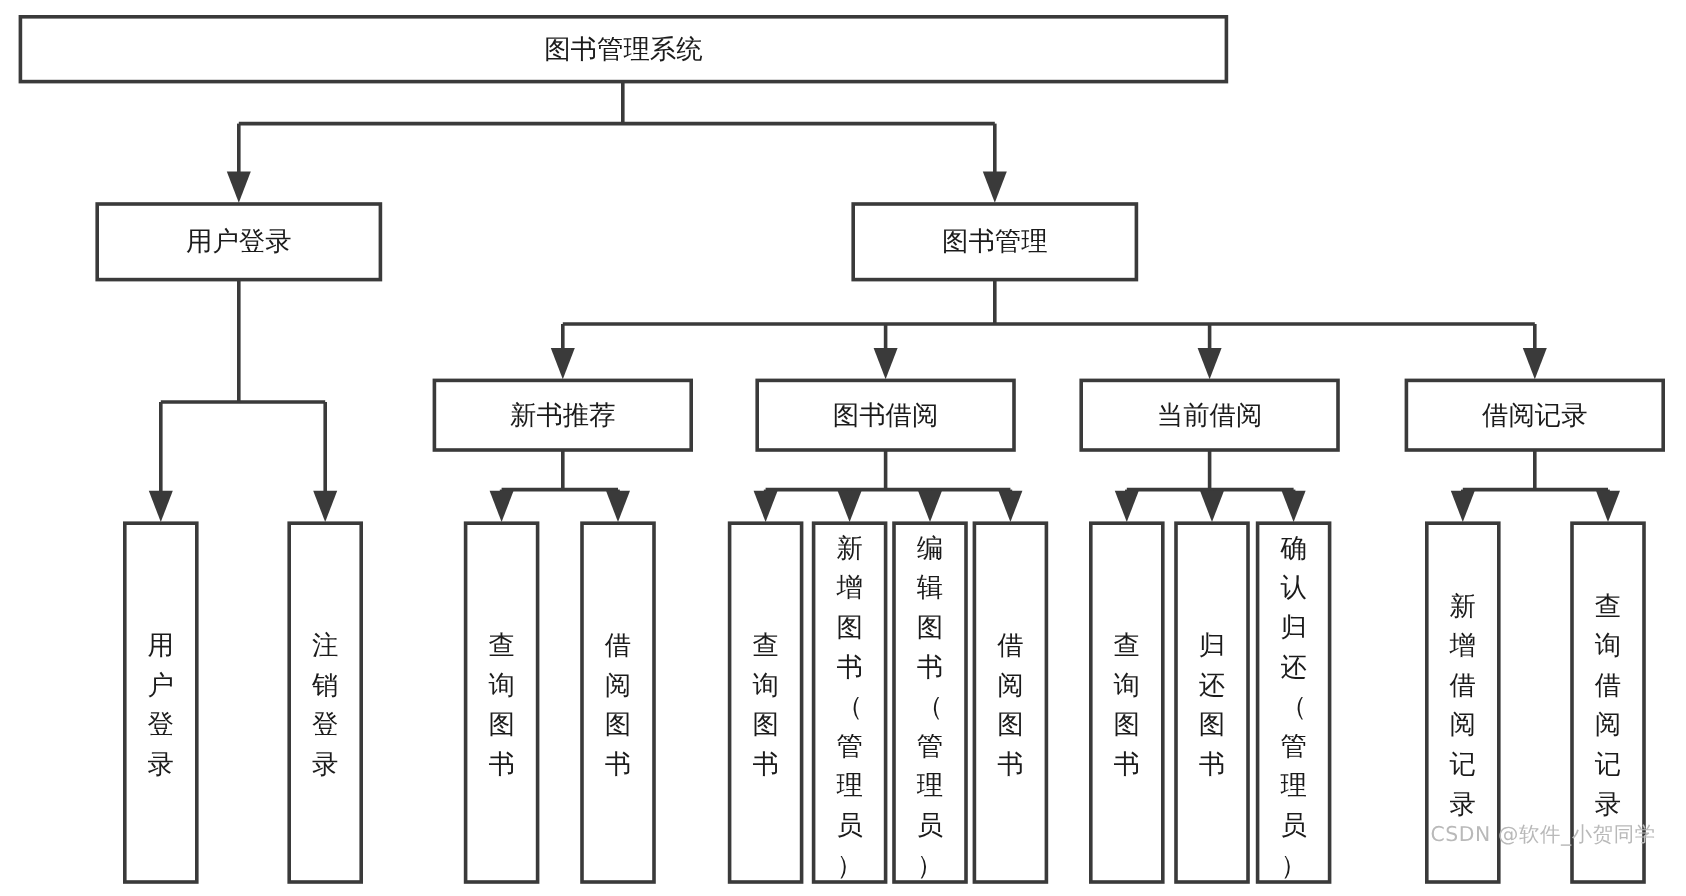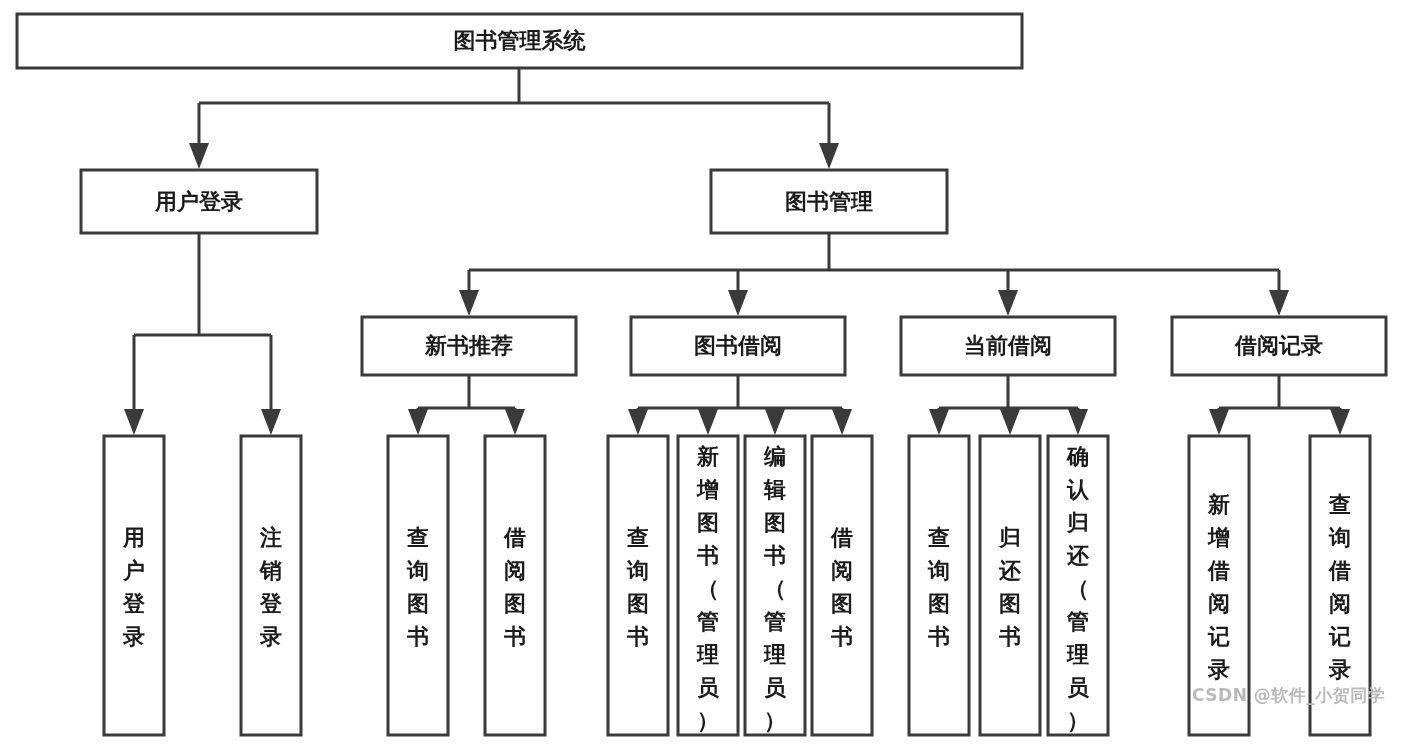--- a/index.html
+++ b/index.html
@@ -11,21 +11,20 @@
     width: 1405px;
     height: 747px;
     font-family: "DejaVu Sans", "Liberation Sans", sans-serif;
     overflow: hidden;
     position: relative;
   }
   #diagram-root {
     position: relative;
     width: 1331px;
     height: 747px;
-    font-weight: bold;
   }
   svg.canvas {
     position: absolute;
     left: 0;
     top: 0;
     width: 1405px;
     height: 747px;
   }
   .node-rect {
     fill: #ffffff;

